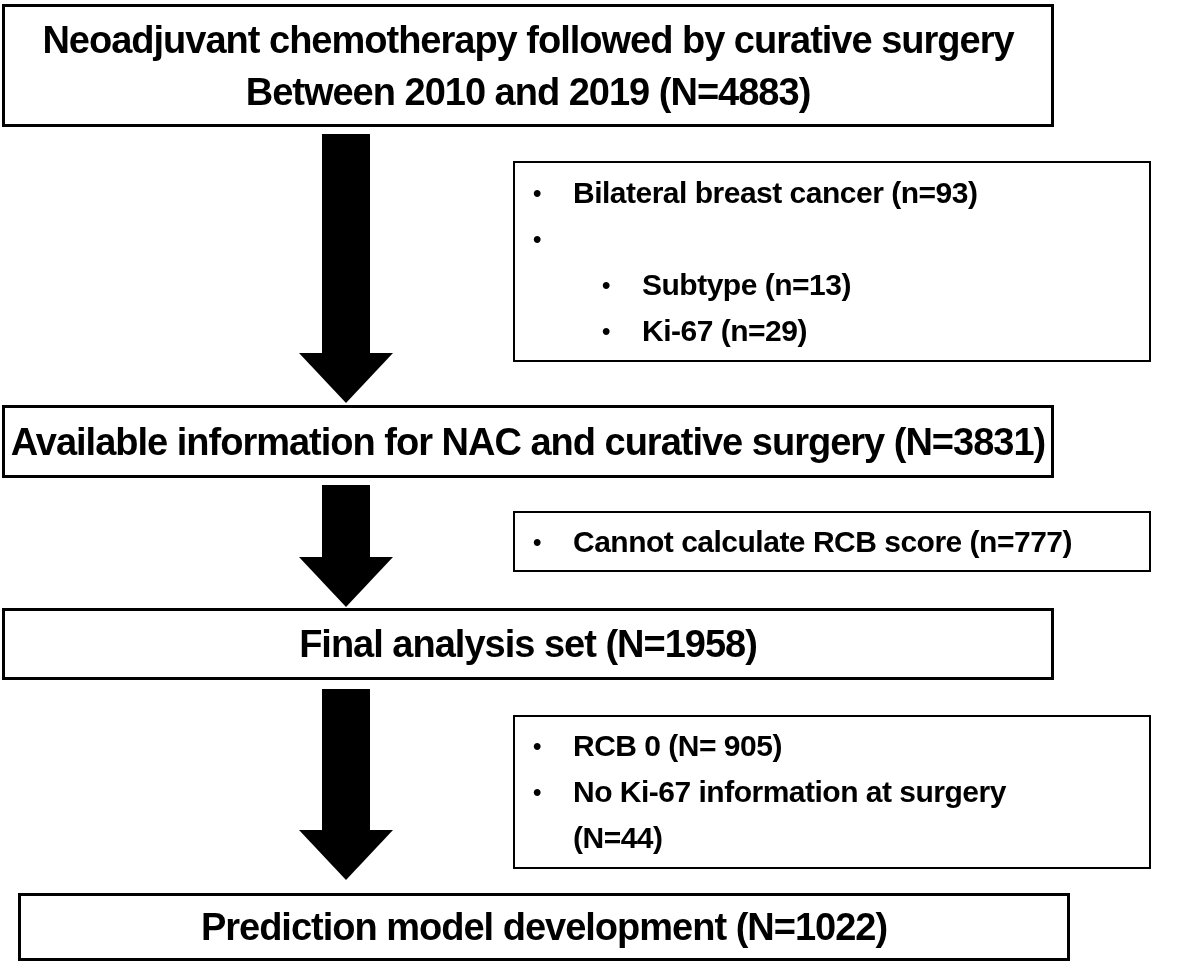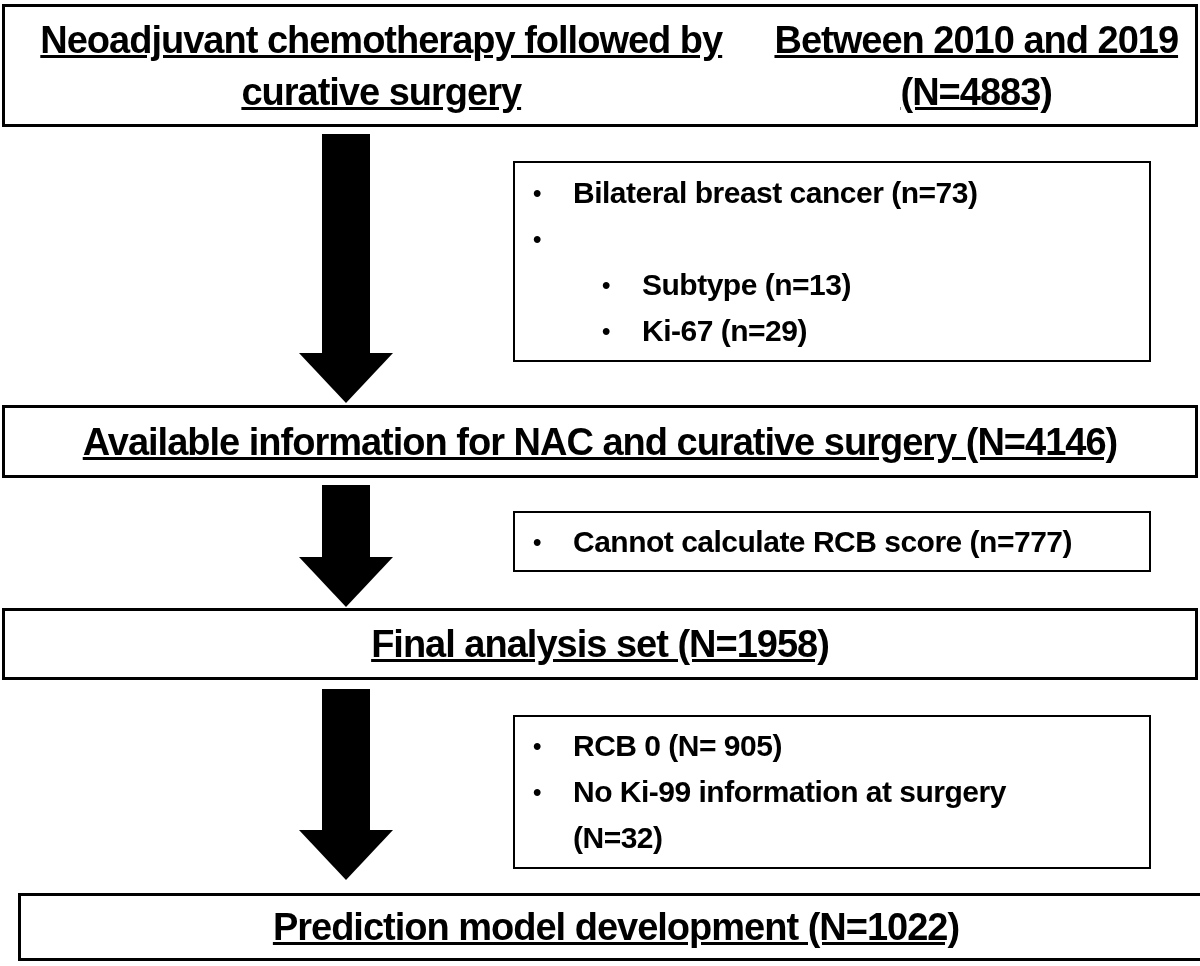--- a/index.html
+++ b/index.html
@@ -3,24 +3,24 @@
 <meta charset="utf-8">
 <style>
   :root { --ink:#000000; --bg:#ffffff; }
   html,body{margin:0;padding:0;background:var(--bg);}
   .canvas{
     position:relative;width:1200px;height:966px;background:var(--bg);
     font-family:"Liberation Sans",sans-serif;color:var(--ink);overflow:hidden;
   }
   
   .main-box{
-    position:absolute;left:2px;width:1196px;box-sizing:border-box;
+    position:absolute;left:2px;width:1052px;box-sizing:border-box;
     border:3px solid var(--ink);background:var(--bg);
-    display:flex;flex-direction:row;align-items:center;justify-content:center;
-    text-align:center;font-weight:bold;font-size:38px;letter-spacing:-1px;line-height:52px;text-decoration:underline;
+    display:flex;flex-direction:column;align-items:center;justify-content:center;
+    text-align:center;font-weight:bold;font-size:38px;letter-spacing:-1px;line-height:52px;
   }
   .box-enrollment{top:4px;height:123px;}
   .box-available{top:405px;height:73px;}
   .box-final{top:608px;height:72px;}
   .box-prediction{top:893px;height:68px;margin-left:16px;}
   
   .arrow-shaft{position:absolute;left:322px;width:48px;background:var(--ink);}
   .shaft-1{top:134px;height:220px;}
   .shaft-2{top:485px;height:73px;}
   .shaft-3{top:689px;height:142px;}
@@ -58,37 +58,37 @@
     <div class="box-line">Neoadjuvant chemotherapy followed by curative surgery</div>
     <div class="box-line">Between 2010 and 2019 (N=4883)</div>
   </div>
 
   <div class="arrow-shaft shaft-1"></div>
   <div class="arrow-head head-1"></div>
 
   <div class="side-box sb-1">
     <div class="bullet-row">
       <span class="bullet">•</span>
-      <span class="bullet-text">Bilateral breast cancer (n=73)</span>
+      <span class="bullet-text">Bilateral breast cancer (n=93)</span>
     </div>
     <div class="bullet-row">
       <span class="bullet">•</span>
     </div>
     <div class="bullet-row sub">
       <span class="bullet">•</span>
       <span class="bullet-text">Subtype (n=13)</span>
     </div>
     <div class="bullet-row sub">
       <span class="bullet">•</span>
       <span class="bullet-text">Ki-67 (n=29)</span>
     </div>
   </div>
 
   <div class="main-box box-available">
-    <div class="box-line">Available information for NAC and curative surgery (N=4146)</div>
+    <div class="box-line">Available information for NAC and curative surgery (N=3831)</div>
   </div>
 
   <div class="arrow-shaft shaft-2"></div>
   <div class="arrow-head head-2"></div>
 
   <div class="side-box sb-2">
     <div class="bullet-row">
       <span class="bullet">•</span>
       <span class="bullet-text">Cannot calculate RCB score (n=777)</span>
     </div>
@@ -101,21 +101,21 @@
   <div class="arrow-shaft shaft-3"></div>
   <div class="arrow-head head-3"></div>
 
   <div class="side-box sb-3">
     <div class="bullet-row">
       <span class="bullet">•</span>
       <span class="bullet-text">RCB 0 (N= 905)</span>
     </div>
     <div class="bullet-row">
       <span class="bullet">•</span>
-      <span class="bullet-text">No Ki-99 information at surgery (N=32)</span>
+      <span class="bullet-text">No Ki-67 information at surgery (N=44)</span>
     </div>
   </div>
 
   <div class="main-box box-prediction">
     <div class="box-line">Prediction model development (N=1022)</div>
   </div>
 
 </div>
 
 </body></html>

